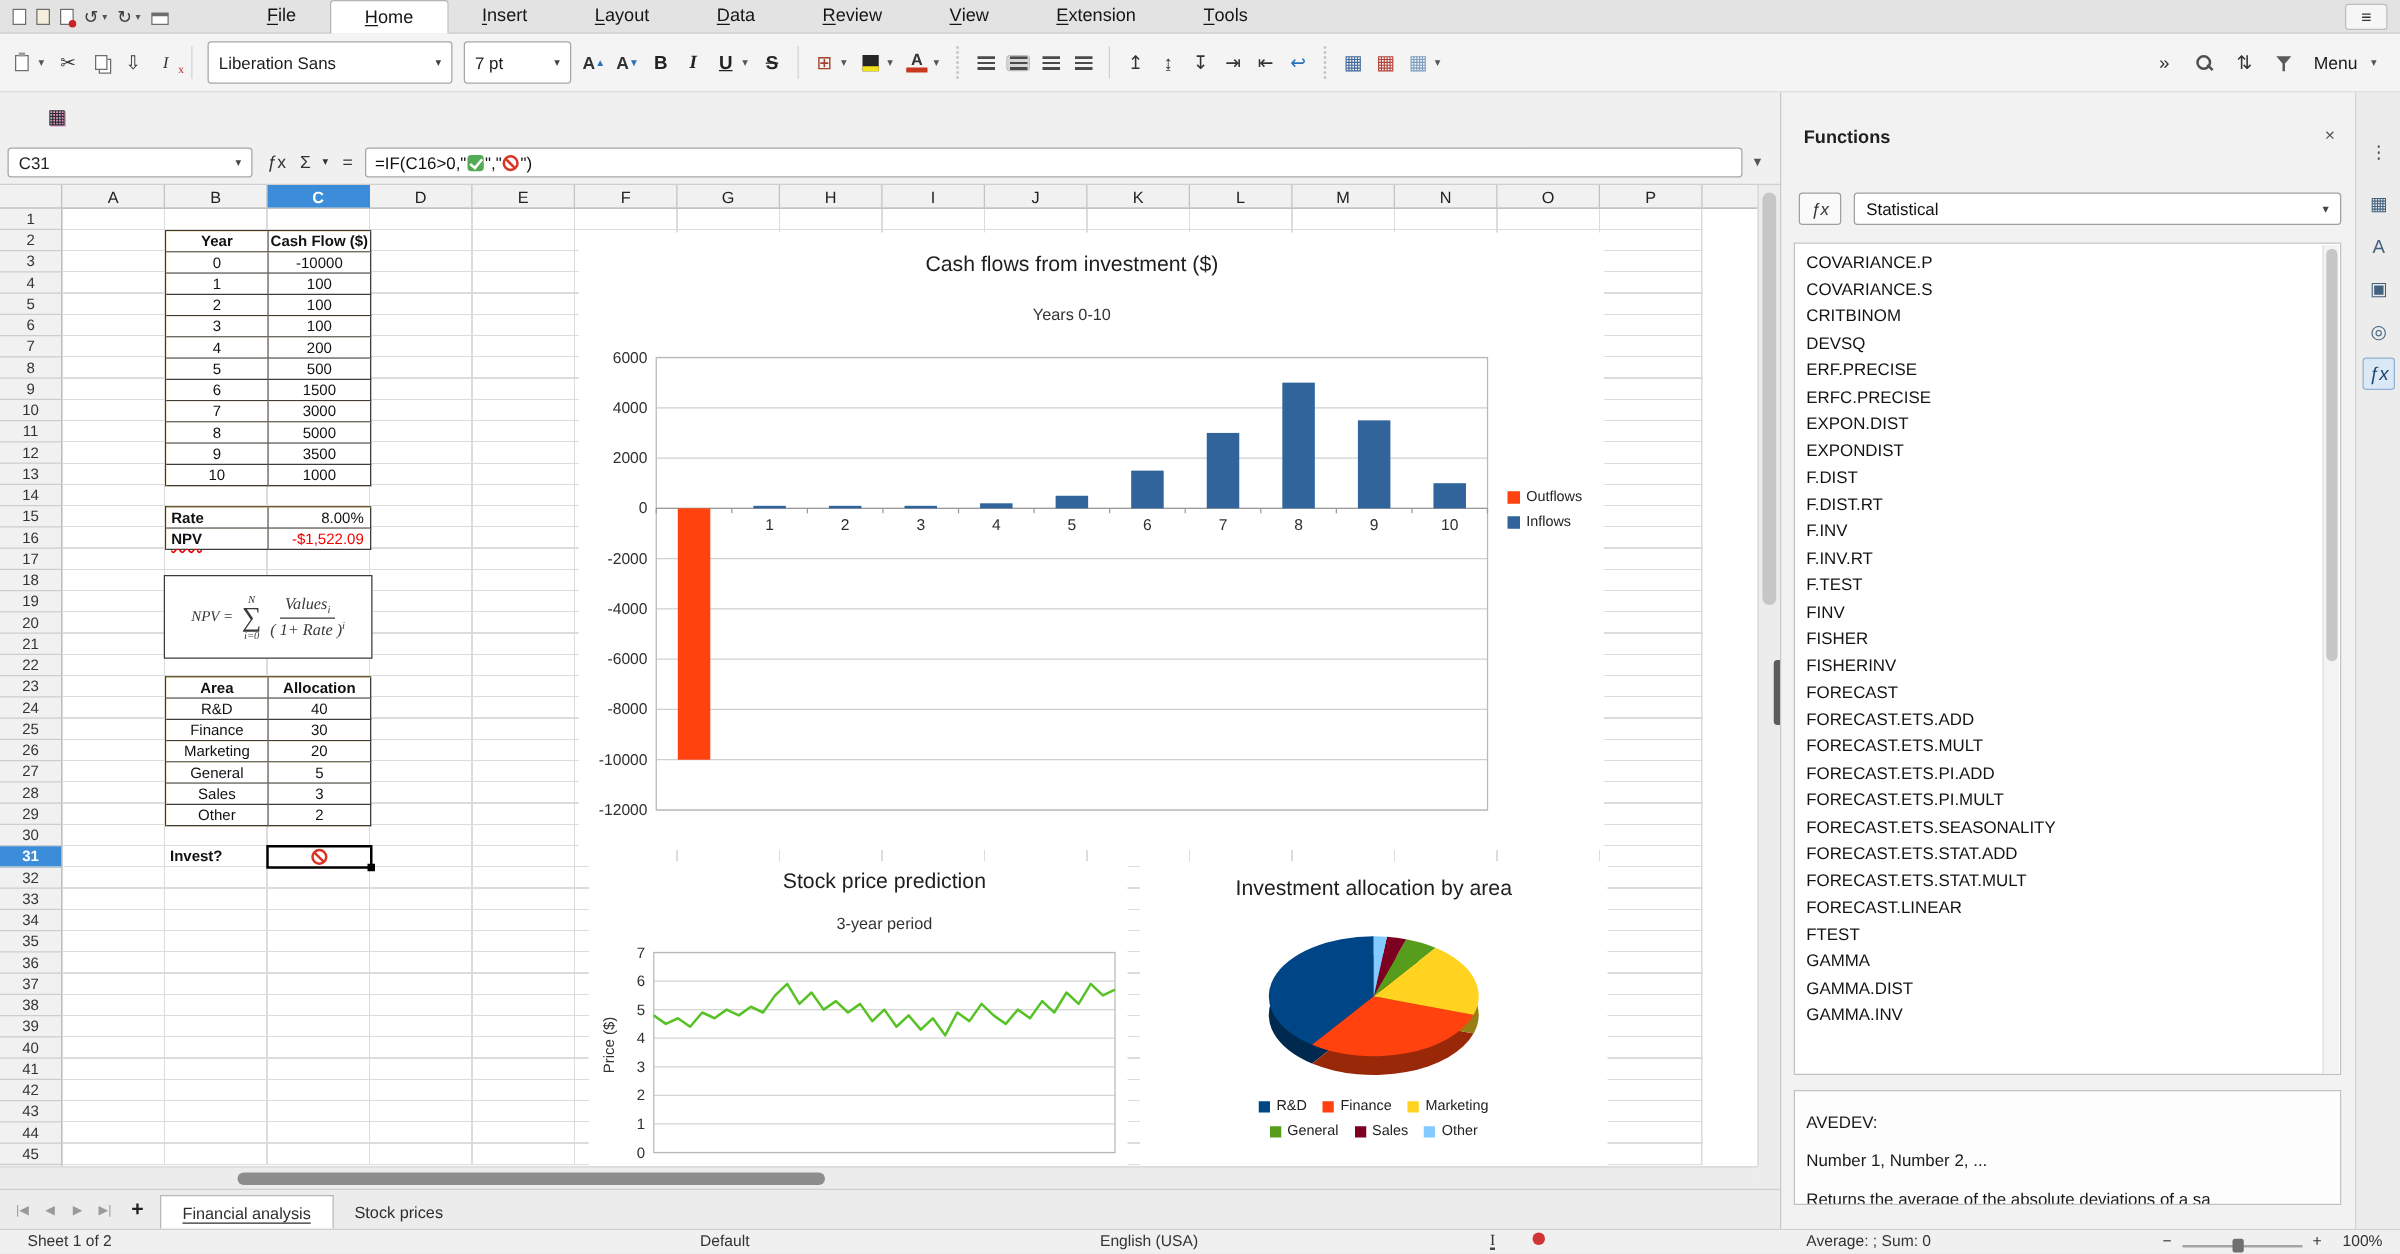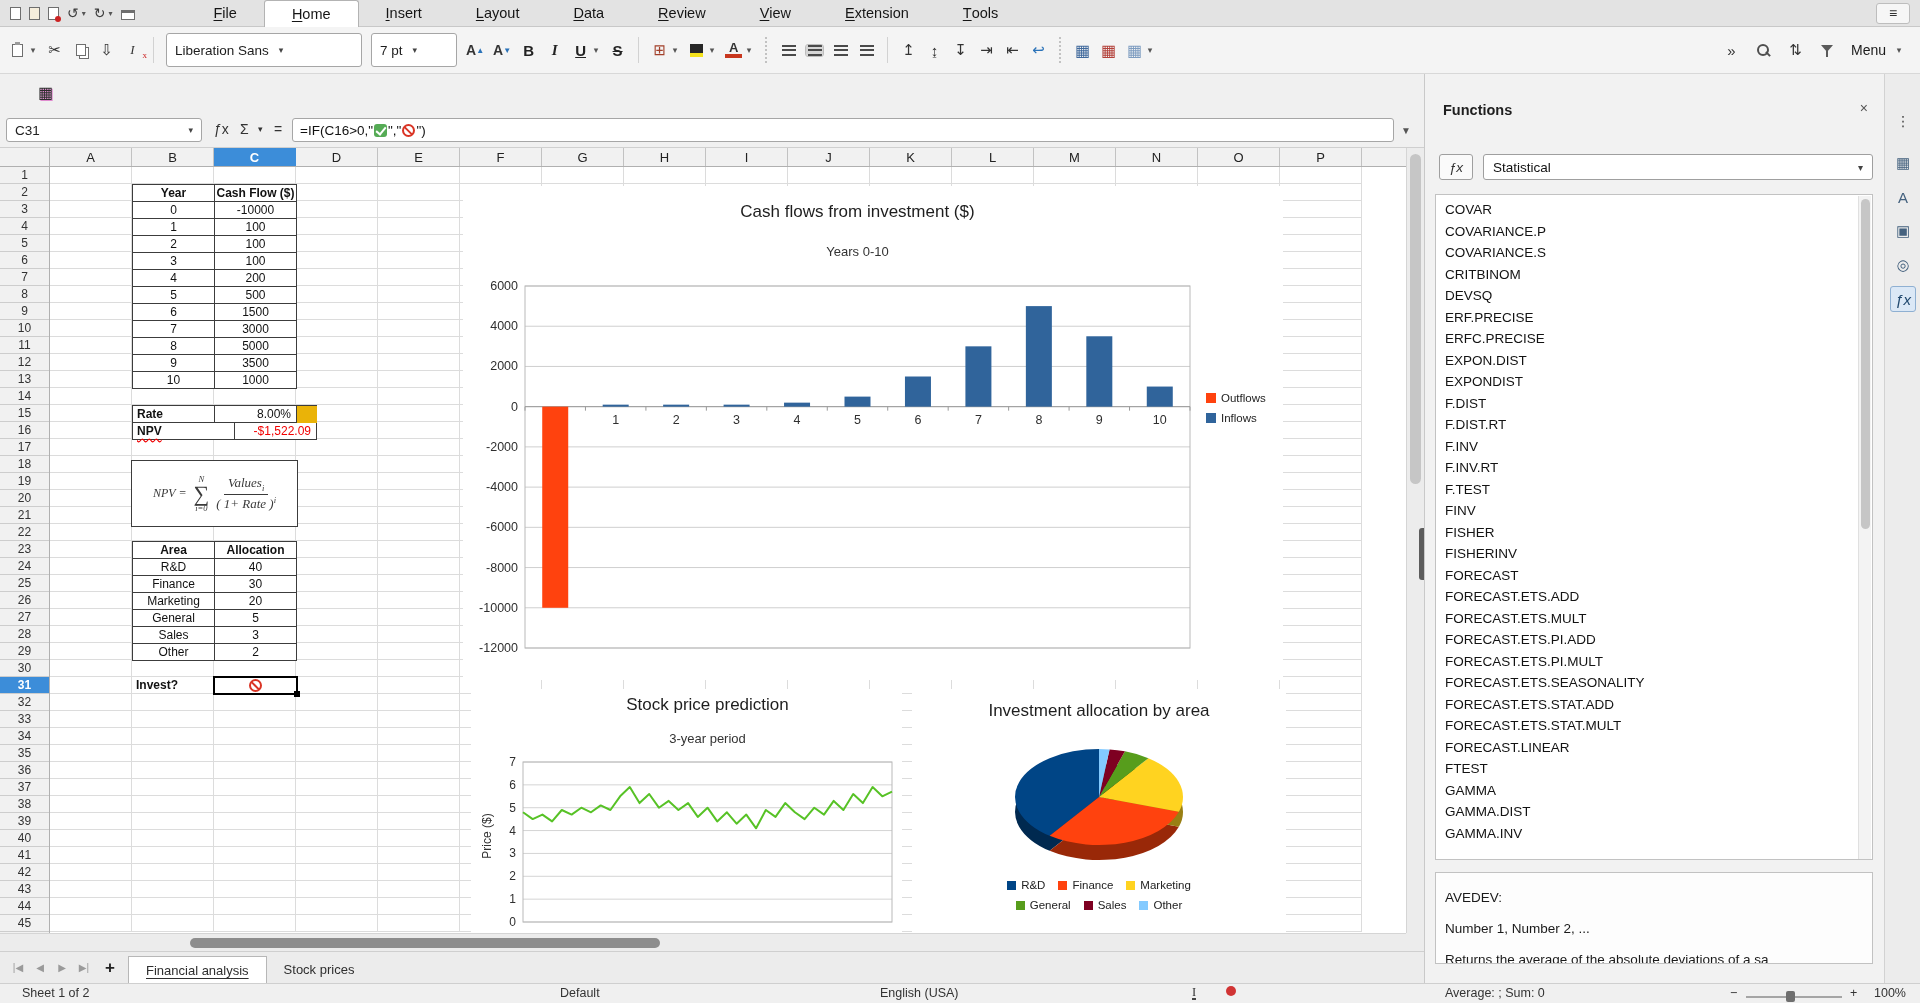--- a/index.html
+++ b/index.html
@@ -21,21 +21,21 @@
 .menu-tabs .tab.active{background:#fff;border:1px solid #b3b3b3;border-bottom:none;border-radius:3px 3px 0 0}
 .menu-tabs .tab u{text-decoration:underline;text-underline-offset:2px}
 .hamburger{margin-left:auto;margin-right:10px;width:34px;height:21px;border:1px solid #bdbdbd;border-radius:3px;background:#f6f6f6;font-size:14px;color:#333;line-height:19px;text-align:center}
 
 
 .toolbar{position:absolute;top:27px;left:0;width:1920px;height:47px;background:#f4f4f4;border-bottom:1px solid #d8d8d8;display:flex;align-items:center;padding:0 9px;gap:9px}
 .tbi{min-width:17px;text-align:center;font-size:15px;color:#333;display:inline-flex;align-items:center;justify-content:center}
 .tbi.small{font-size:9px;color:#555;min-width:8px;margin-left:-6px}
 .tsep{width:1px;height:26px;background:#d2d2d2;margin:0 3px}
 .tsep.dots{width:3px;background:none;border-left:2px dotted #c2c2c2}
-.combo{height:26px;background:#fff;border:1px solid #a6a6a6;border-radius:3px;display:flex;align-items:center;padding:16px 8px;font-size:13.5px;color:#1c1c1c}
+.combo{height:26px;background:#fff;border:1px solid #a6a6a6;border-radius:3px;display:flex;align-items:center;justify-content:space-between;padding:16px 8px;font-size:13.5px;color:#1c1c1c}
 .combo .caret{font-size:9px;color:#444;margin-left:10px}
 #font-combo{width:196px}
 #size-combo{width:86px}
 .tletter{font-size:15px;font-weight:bold;color:#222}
 .it{font-style:italic;font-family:"Liberation Serif",serif}
 .ul{text-decoration:underline}
 .strike{text-decoration:line-through}
 .fsz{position:relative;font-weight:bold;font-size:14px}
 .fsz sup,.fsz sub{font-size:8px;color:#2a72b8}
 .i-clip{width:11px;height:13px;background:#fff;border:1px solid #6e6e6e;position:relative;display:inline-block}
@@ -425,21 +425,21 @@
               <div class="tcell" style="width: 82px;">10</div>
               <div class="tcell" style="width: 82px;">1000</div>
             </div>
           </div>
           <div class="sheet-table" style="left: 82px; top: 238px;">
             <div class="trow">
               <div class="tcell lbl" style="width: 82px;">Rate</div>
               <div class="tcell num-r" style="width: 82px;">8.00%</div>
             </div>
             <div class="trow">
-              <div class="tcell lbl wavy" style="width: 102px;">
+              <div class="tcell lbl wavy" style="width: 82px;">
                 <span class="wavy-u">NPV</span>
               </div>
               <div class="tcell num-r red" style="width: 82px;">-$1,522.09</div>
             </div>
           </div>
           <div class="sheet-table" style="left: 82px; top: 374px;">
             <div class="trow">
               <div class="tcell th" style="width: 82px;">Area</div>
               <div class="tcell th" style="width: 82px;">Allocation</div>
             </div>
@@ -673,21 +673,20 @@
     <span class="sp-close">×</span>
     <span class="sp-fx">ƒx</span>
     <div class="sp-select">
       <span>Statistical</span>
       <span class="caret">▾</span>
     </div>
     <div class="sp-list" id="fn-list">
       <div class="sp-scroll">
           <div class="th"></div>
         </div>
-    <div class="sp-item">COVAR</div>
         <div class="sp-item">COVARIANCE.P</div>
         <div class="sp-item">COVARIANCE.S</div>
         <div class="sp-item">CRITBINOM</div>
         <div class="sp-item">DEVSQ</div>
         <div class="sp-item">ERF.PRECISE</div>
         <div class="sp-item">ERFC.PRECISE</div>
         <div class="sp-item">EXPON.DIST</div>
         <div class="sp-item">EXPONDIST</div>
         <div class="sp-item">F.DIST</div>
         <div class="sp-item">F.DIST.RT</div>

